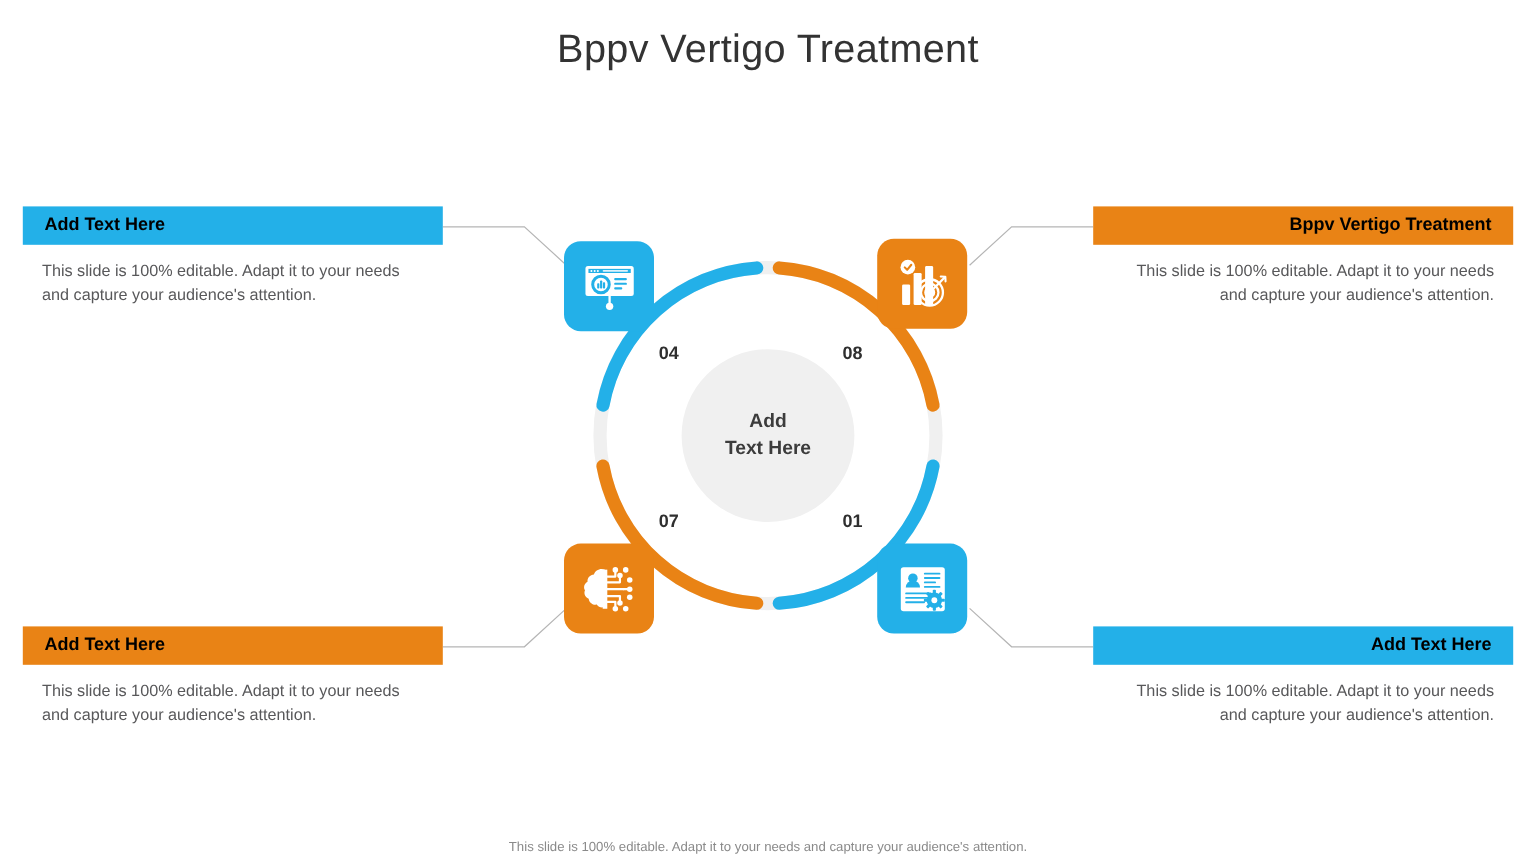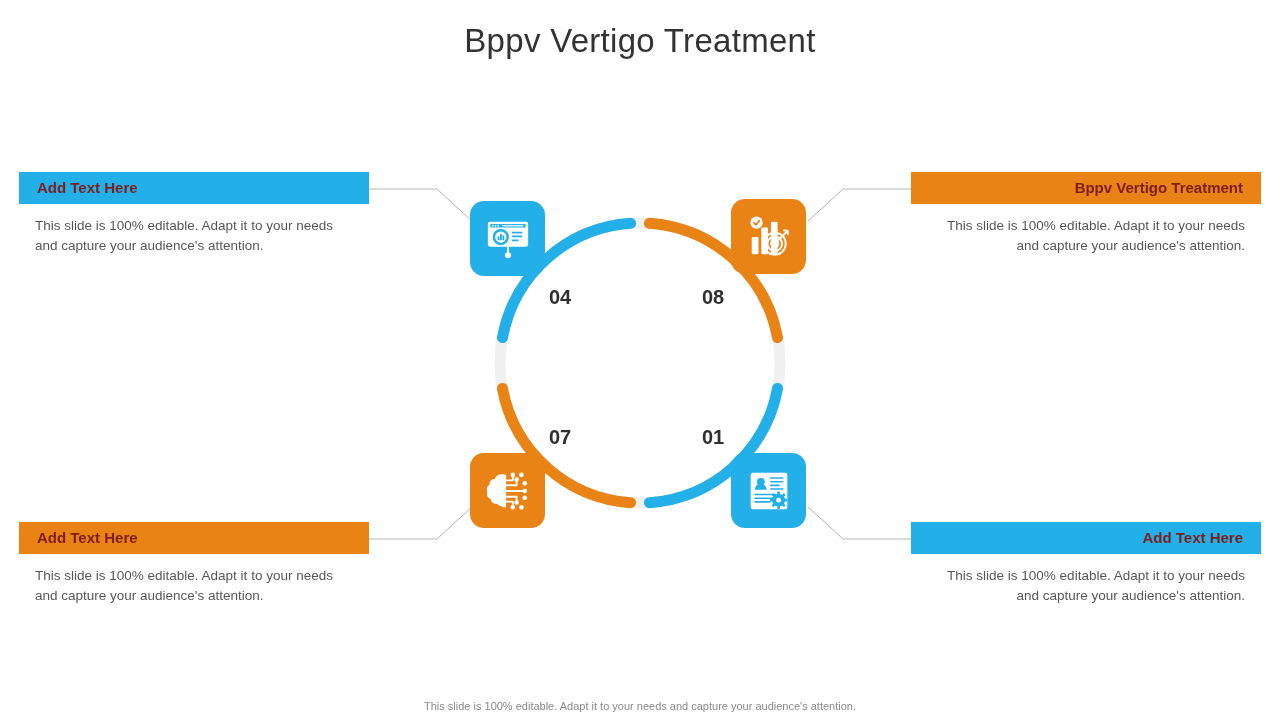--- a/index.html
+++ b/index.html
@@ -42,21 +42,21 @@
   .tb-tl { left: 19px;  top: 172px; }
   .tb-tr { left: 911px; top: 172px; }
   .tb-bl { left: 19px;  top: 522px; }
   .tb-br { left: 911px; top: 522px; }
 
   .banner {
     height: 32px;
     line-height: 32px;
     font-size: 15px;
     font-weight: bold;
-    color: #7f1d1d;
+    color: #000000;
     padding: 0 18px;
     box-sizing: border-box;
     white-space: nowrap;
     overflow: hidden;
   }
   .banner-left  { text-align: left; }
   .banner-right { text-align: right; }
 
   .body-text {
     margin-top: 12px;
@@ -104,21 +104,21 @@
     align-items: center;
     justify-content: center;
     text-align: center;
     font-size: 16px;
     font-weight: bold;
     color: #3c3c3c;
     line-height: 1.35;
   }
   .num {
     position: absolute;
-    font-size: 20px;
+    font-size: 15px;
     font-weight: bold;
     color: #2f2f2f;
   }
   .num-01 { left: 240px; top: 101px; }
   .num-02 { left: 240px; top: 241px; }
   .num-03 { left: 87px;  top: 241px; }
   .num-04 { left: 87px;  top: 101px; }
 
   .icon-tile {
     position: absolute;
@@ -317,17 +317,23 @@
           <rect x="28" y="16.4" width="11" height="1.9" rx="0.8"></rect>
           <rect x="28" y="20.4" width="11" height="1.9" rx="0.8"></rect>
           <rect x="28" y="24.4" width="7" height="1.9" rx="0.8"></rect>
         </g>
 
         <rect x="23" y="32" width="2" height="7" fill="#ffffff"></rect>
         <circle cx="24" cy="41" r="3.2" fill="#ffffff"></circle>
       </svg>
     </div>
 
+    <div class="center-circle">
+      <div>
+        <span>Add</span><br>
+        <span>Text Here</span>
+      </div>
+    </div>
   </div>
 
   <div class="footer-note">This slide is 100% editable. Adapt it to your needs and capture your audience's attention.</div>
 
 </div>
 
 </body></html>

